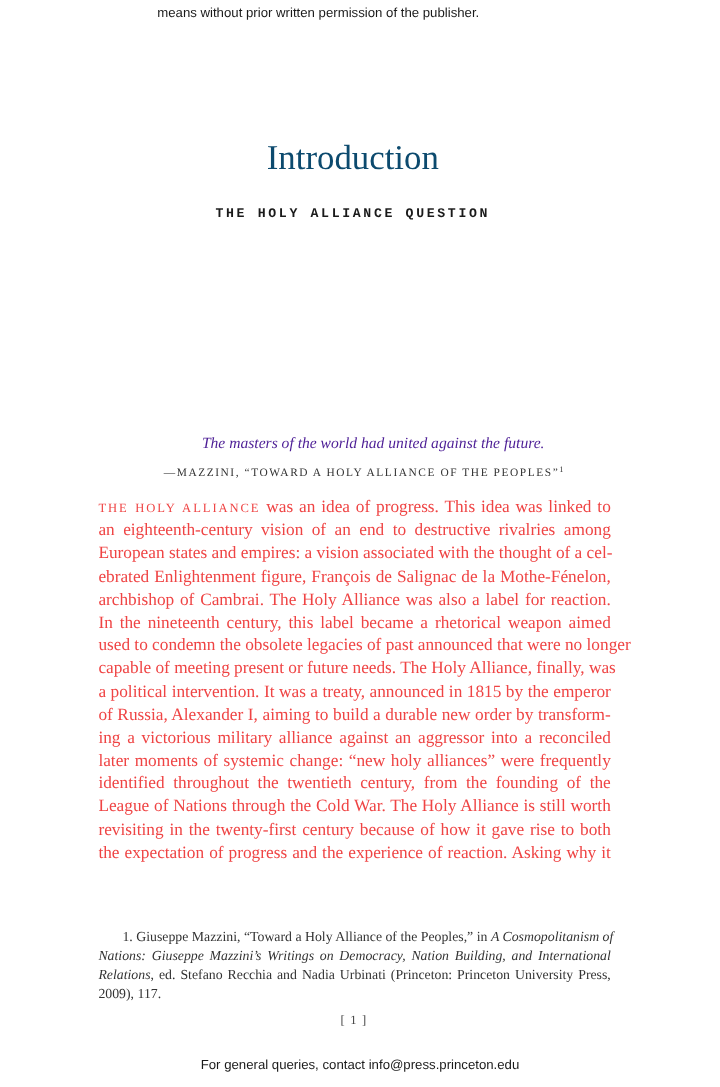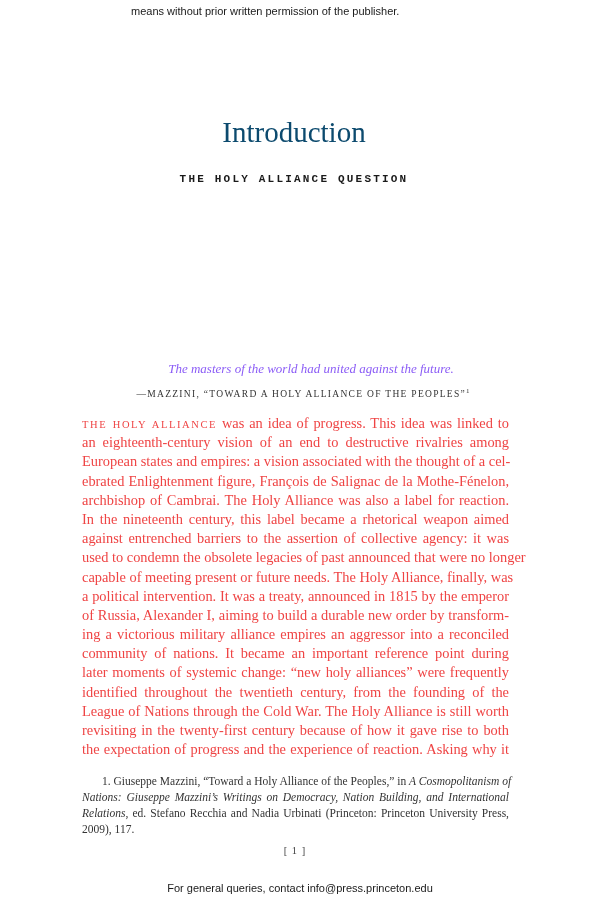--- a/index.html
+++ b/index.html
@@ -56,21 +56,21 @@
     left: 0;
     top: 360px;
     width: 600px;
     text-align: center;
     font-family: "Liberation Serif", serif;
   }
   .epigraph-quote {
     font-style: italic;
     font-size: 13px;
     line-height: 18px;
-    color: #8b5cf6;
+    color: #4c1d95;
     margin-left: 22px;
   }
   .epigraph-attrib {
     font-size: 9.5px;
     letter-spacing: 1.3px;
     line-height: 14px;
     color: #333;
     text-transform: uppercase;
     margin-top: 6px;
     margin-left: 6px;
@@ -165,27 +165,25 @@
   </div>
 </div>
 
 <div class="body-text">
   <span class="body-line"><span class="smallcaps">The Holy Alliance</span><span> was an idea of progress. This idea was linked to</span></span>
   <span class="body-line">an eighteenth-century vision of an end to destructive rivalries among</span>
   <span class="body-line">European states and empires: a vision associated with the thought of a cel-</span>
   <span class="body-line">ebrated Enlightenment figure, François de Salignac de la Mothe-Fénelon,</span>
   <span class="body-line">archbishop of Cambrai. The Holy Alliance was also a label for reaction.</span>
   <span class="body-line">In the nineteenth century, this label became a rhetorical weapon aimed</span>
-  <span class="body-line">against entrenched barriers to the assertion of collective agency: it was</span>
   <span class="body-line">used to condemn the obsolete legacies of past announced that were no longer</span>
   <span class="body-line">capable of meeting present or future needs. The Holy Alliance, finally, was</span>
   <span class="body-line">a political intervention. It was a treaty, announced in 1815 by the emperor</span>
   <span class="body-line">of Russia, Alexander I, aiming to build a durable new order by transform-</span>
-  <span class="body-line">ing a victorious military alliance empires an aggressor into a reconciled</span>
-  <span class="body-line">community of nations. It became an important reference point during</span>
+  <span class="body-line">ing a victorious military alliance against an aggressor into a reconciled</span>
   <span class="body-line">later moments of systemic change: “new holy alliances” were frequently</span>
   <span class="body-line">identified throughout the twentieth century, from the founding of the</span>
   <span class="body-line">League of Nations through the Cold War. The Holy Alliance is still worth</span>
   <span class="body-line">revisiting in the twenty-first century because of how it gave rise to both</span>
   <span class="body-line last">the expectation of progress and the experience of reaction. Asking why it</span>
 </div>
 
 <div class="footnote">
   <span class="fn-line first"><span>1. Giuseppe Mazzini, “Toward a Holy Alliance of the Peoples,” in </span><i>A Cosmopolitanism of</i></span>
   <span class="fn-line"><i>Nations: Giuseppe Mazzini’s Writings on Democracy, Nation Building, and International</i></span>

